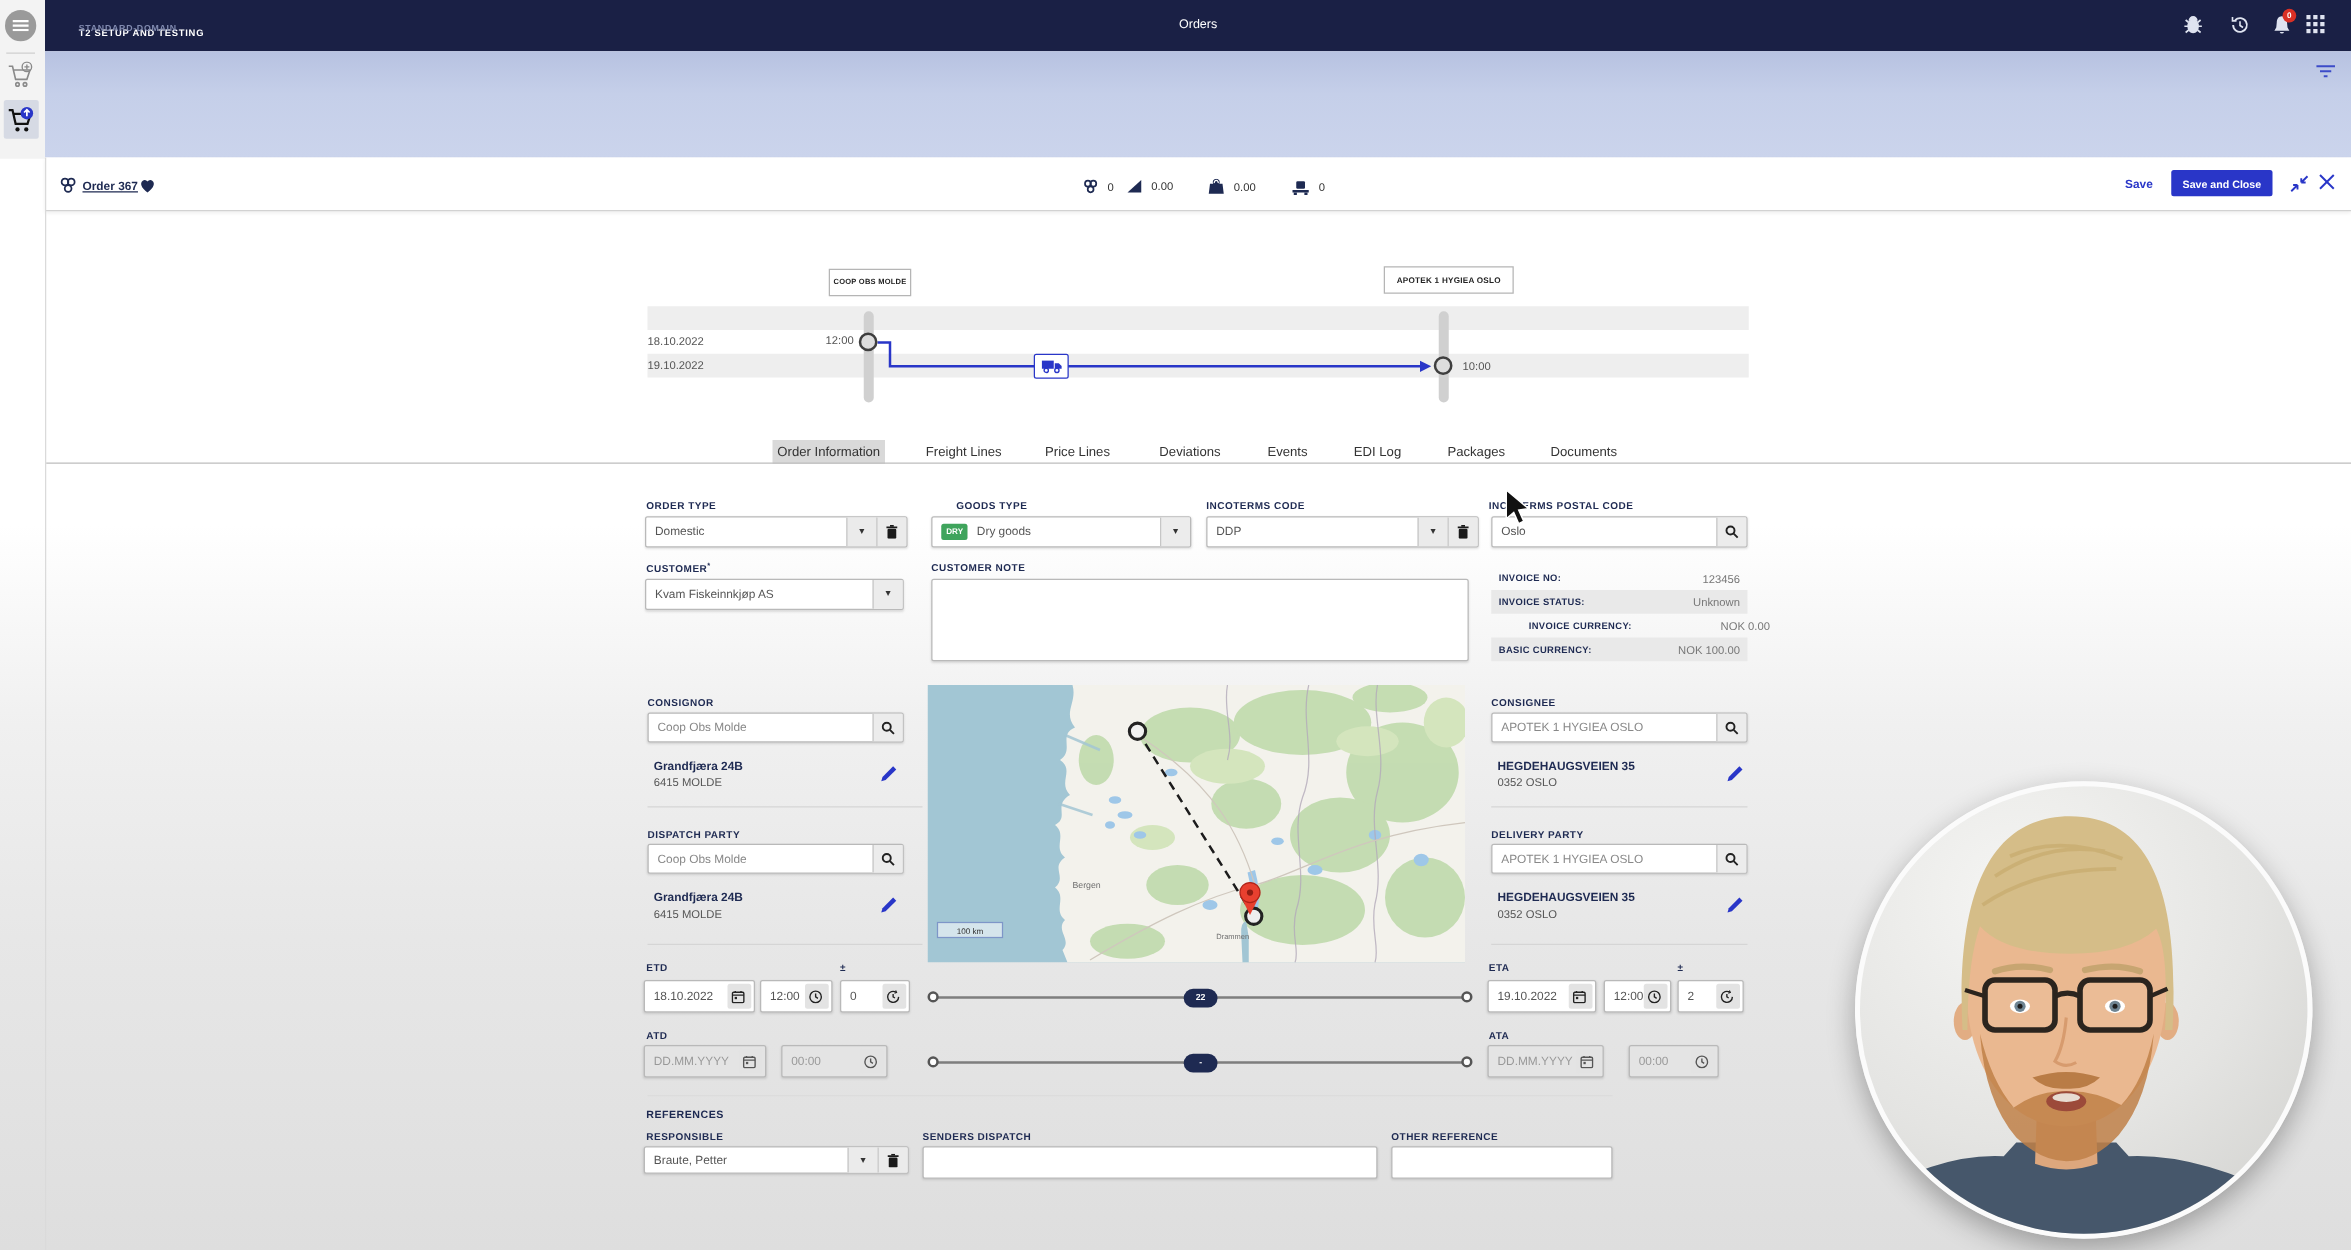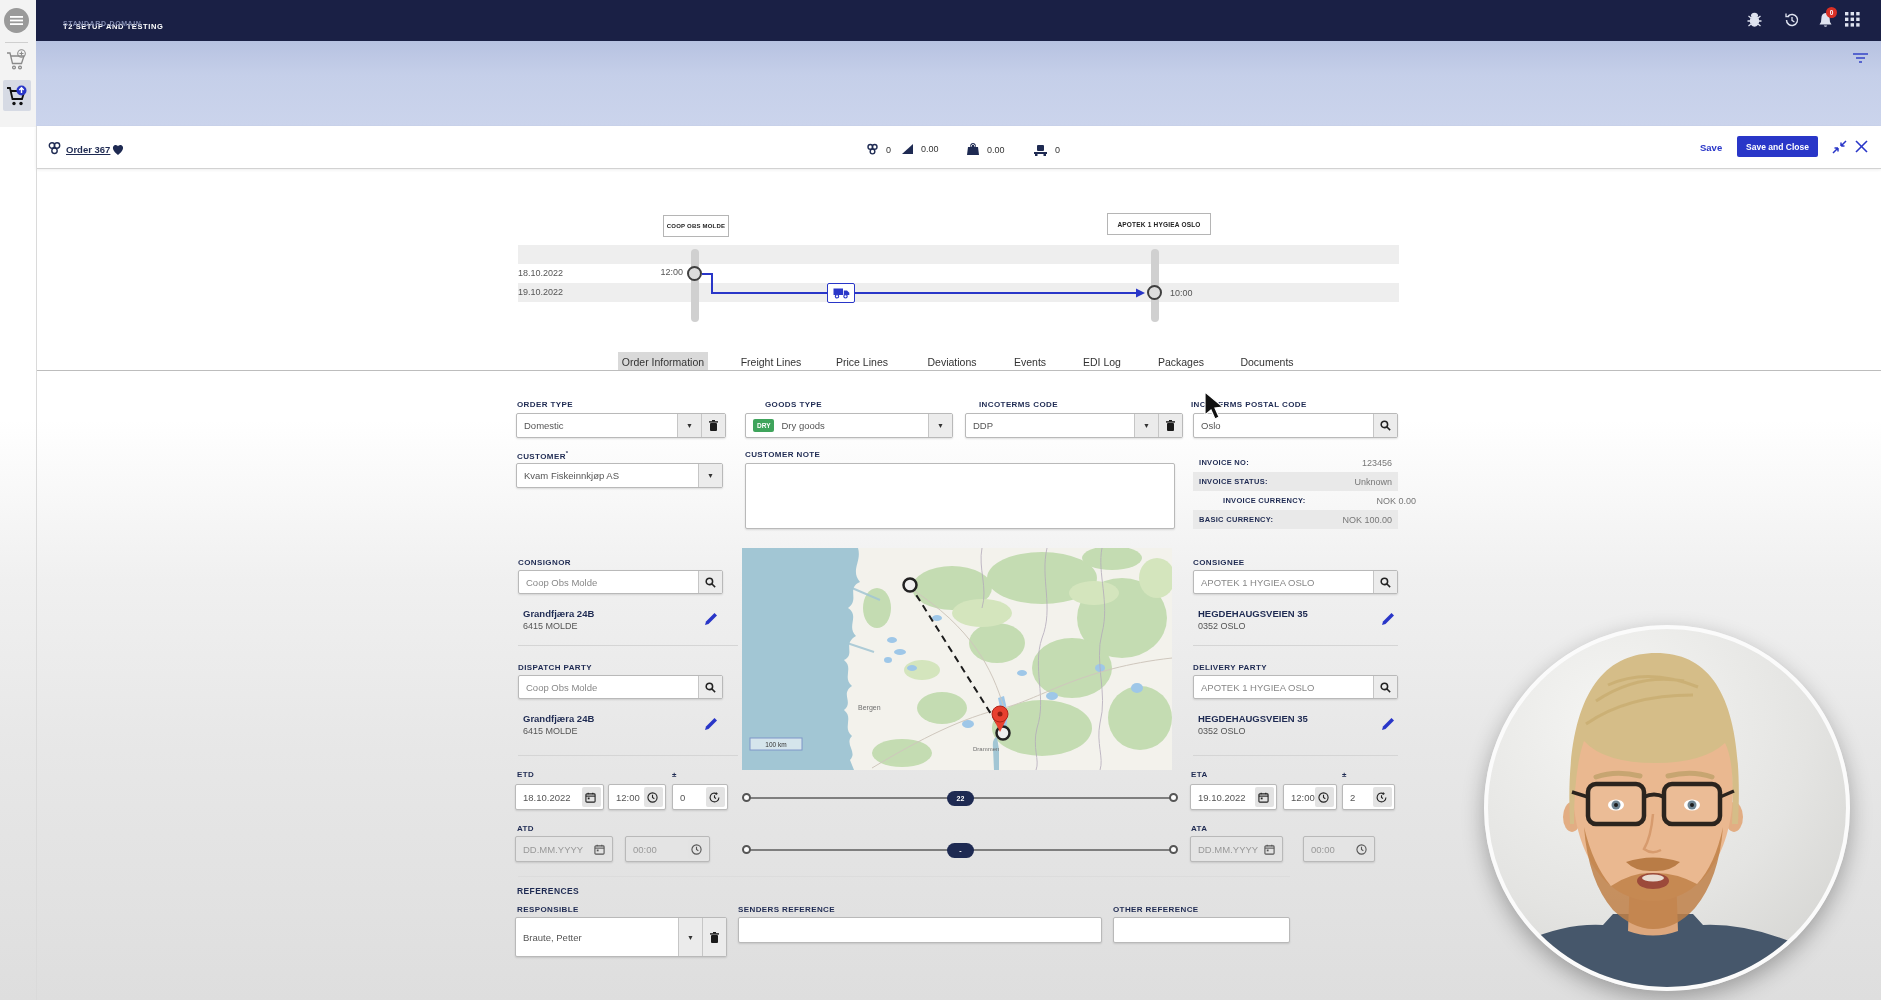--- a/index.html
+++ b/index.html
@@ -58,20 +58,21 @@
       <circle cx="8" cy="19.5" r="1.7" fill="#111"></circle>
         <circle cx="15" cy="19.5" r="1.7" fill="#111"></circle>
       <circle cx="15.5" cy="6.5" r="5" fill="#2936c8"></circle>
       <path d="M15.5,9 v-5 M13.3,6 l2.2,-2.2 l2.2,2.2" fill="none" stroke="#fff" stroke-width="1.4"></path>
     </svg>
   </div>
 
   <div class="abs" style="left:36px;top:0;width:1845px;height:41px;background:#1a2045;"></div>
   <div class="abs" style="left:63px;top:22px;font-size:7.5px;font-weight:bold;letter-spacing:.6px;color:#fff;">T2 SETUP AND TESTING</div>
   <div class="abs" style="left:63px;top:20px;font-size:7px;letter-spacing:.6px;color:#828bb0;font-weight:bold;">STANDARD-DOMAIN</div>
+  <div class="abs" style="left:36px;top:14px;width:1845px;text-align:center;font-size:10px;color:#fff;">Orders</div>
 
   <div class="abs" style="left:1746px;top:11px;">
     <svg width="17" height="17" viewBox="0 0 17 17" fill="none" stroke="#dfe3f0" stroke-width="1.3">
       <ellipse cx="8.5" cy="10" rx="4" ry="5" fill="#dfe3f0"></ellipse>
       <path d="M5.5,5.5 a3,3 0 0 1 6,0" fill="#dfe3f0"></path>
       <path d="M8.5,5 v10 M1.5,10 h3 M12.5,10 h3 M2.5,5 l2.5,2 M14.5,5 l-2.5,2 M2.5,15 l2.5,-2 M14.5,15 l-2.5,-2"></path>
     </svg>
   </div>
   <div class="abs" style="left:1783px;top:11px;">
     <svg width="18" height="18" viewBox="0 0 18 18" fill="none" stroke="#dfe3f0" stroke-width="1.5">
@@ -233,21 +234,21 @@
   <div class="fld" style="left:745px;top:413px;width:208px;height:25px;">
     <span class="fld-txt" style="gap:7px;">
       <span style="background:#3fa45c;color:#fff;font-size:6.5px;font-weight:bold;padding:3px 4px;border-radius:2px;">DRY</span>
       <span>Dry goods</span>
     </span>
     <span class="fbtn light">
         <span class="caret-ico">▼</span>
       </span>
   </div>
 
-  <div class="lbl" style="left:965px;top:400px;margin-left:14px;">INCOTERMS CODE</div>
+  <div class="lbl" style="left:965px;top:400px;">INCOTERMS CODE</div>
   <div class="fld" style="left:965px;top:413px;width:218px;height:25px;">
     <span class="fld-txt">DDP</span>
     <span class="fbtn">
         <span class="caret-ico">▼</span>
       </span>
     <span class="fbtn">
       <svg width="9" height="11" viewBox="0 0 9 11" fill="#1a1a1a">
           <rect x="1" y="3" width="7" height="8" rx="1"></rect>
           <rect x="0" y="1.2" width="9" height="1.4"></rect>
           <rect x="3" y="0" width="3" height="1.4"></rect>
@@ -553,34 +554,34 @@
       <svg width="11" height="11" viewBox="0 0 12 12" fill="none" stroke="#555" stroke-width="1.2">
           <circle cx="6" cy="6" r="5"></circle>
           <path d="M6,3 v3 l2,1.3"></path>
         </svg>
     </span>
   </div>
 
   <div class="hr" style="left:518px;top:876px;width:772px;background:#dcdcdc;"></div>
   <div class="lbl" style="left:517px;top:886px;font-size:8.5px;">REFERENCES</div>
   <div class="lbl" style="left:517px;top:905px;">RESPONSIBLE</div>
-  <div class="fld" style="left:515px;top:917px;width:212px;height:40px;">
+  <div class="fld" style="left:515px;top:917px;width:212px;height:22px;">
     <span class="fld-txt">Braute, Petter</span>
     <span class="fbtn">
         <span class="caret-ico">▼</span>
       </span>
     <span class="fbtn">
       <svg width="9" height="11" viewBox="0 0 9 11" fill="#1a1a1a">
           <rect x="1" y="3" width="7" height="8" rx="1"></rect>
           <rect x="0" y="1.2" width="9" height="1.4"></rect>
           <rect x="3" y="0" width="3" height="1.4"></rect>
         </svg>
     </span>
   </div>
-  <div class="lbl" style="left:738px;top:905px;">SENDERS REFERENCE</div>
+  <div class="lbl" style="left:738px;top:905px;">SENDERS DISPATCH</div>
   <div class="fld" style="left:738px;top:917px;width:364px;height:26px;">
     <span class="fld-txt"></span>
   </div>
   <div class="lbl" style="left:1113px;top:905px;">OTHER REFERENCE</div>
   <div class="fld" style="left:1113px;top:917px;width:177px;height:26px;">
     <span class="fld-txt"></span>
   </div>
 
   <svg class="abs" style="left:1203px;top:391px;" width="22" height="30" viewBox="0 0 22 30">
     <path d="M2,1 L2,24 L8,19 L12,28 L16,26 L12,17 L20,16 Z" fill="#111" stroke="#fff" stroke-width="1.2"></path>

